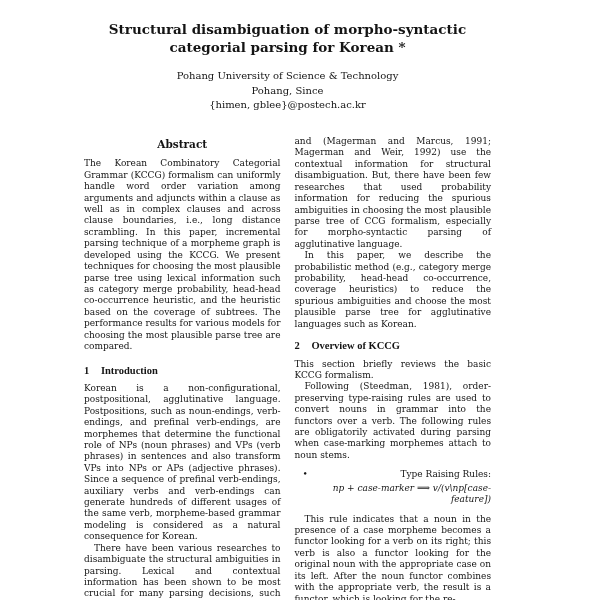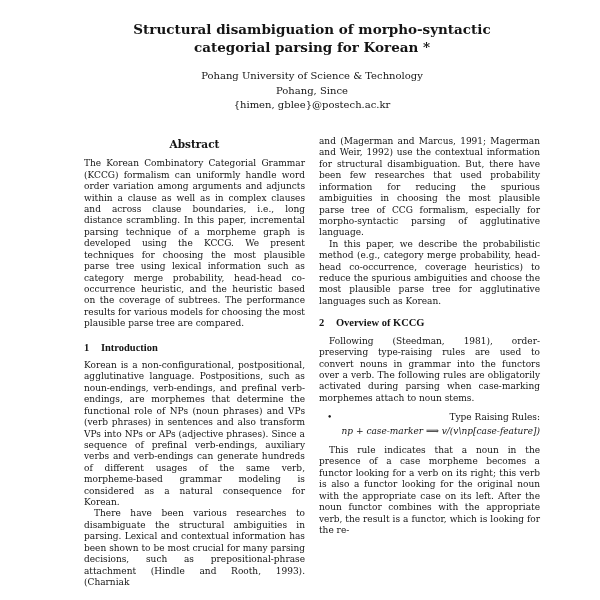--- a/index.html
+++ b/index.html
@@ -5,21 +5,21 @@
   * { margin: 0; padding: 0; box-sizing: border-box; }
   html, body { background: #ffffff; }
   .page {
     position: relative;
     width: 600px;
     height: 600px;
     overflow: hidden;
     background: #ffffff;
     color: #141414;
     font-family: "DejaVu Serif", serif;
-    padding: 20px 60px 0 84px;
+    padding: 20px 109px 0 84px;
   }
   .title {
     font-size: 13.5px;
     font-weight: bold;
     text-align: center;
     line-height: 1.35;
     max-width: 430px;
     margin: 0 auto 13px auto;
   }
   .authors {
@@ -100,20 +100,21 @@
 
     <div class="col">
       <p>and (Magerman and Marcus, 1991; Magerman and Weir, 1992) use the contextual information for structural disambiguation. But, there have been few researches that used probability information for reducing the spurious ambiguities in choosing the most plausible parse tree of CCG formalism, especially for morpho-syntactic parsing of agglutinative language.</p>
       <p class="indent">In this paper, we describe the probabilistic method (e.g., category merge probability, head-head co-occurrence, coverage heuristics) to reduce the spurious ambiguities and choose the most plausible parse tree for agglutinative languages such as Korean.</p>
 
       <div class="section-heading">
         <span class="sec-num">2</span>
         <span>Overview of KCCG</span>
       </div>
 
+      <p>This section briefly reviews the basic KCCG formalism.</p>
       <p class="indent">Following (Steedman, 1981), order-preserving type-raising rules are used to convert nouns in grammar into the functors over a verb. The following rules are obligatorily activated during parsing when case-marking morphemes attach to noun stems.</p>
 
       <div class="bullet">
         <span class="bullet-marker">•</span>
         <div class="bullet-content">
           <div>Type Raising Rules:</div>
           <div class="math">np + case-marker ⟹ v/(v\np[case-feature])</div>
         </div>
       </div>
 

